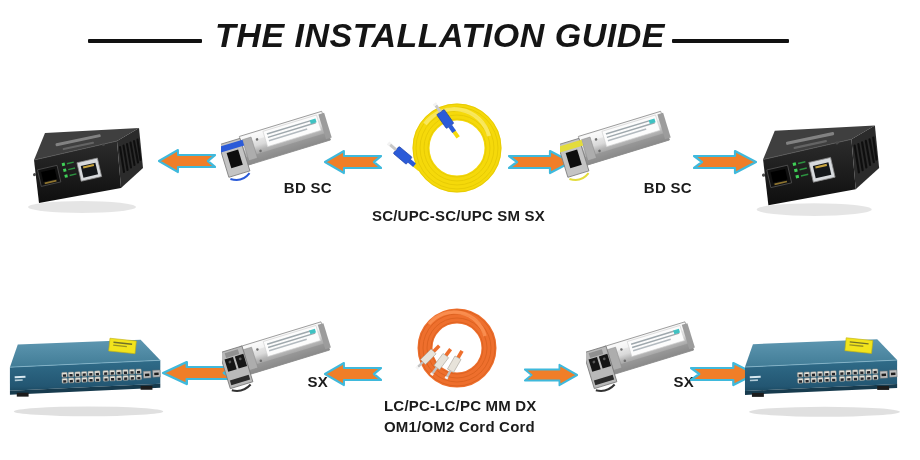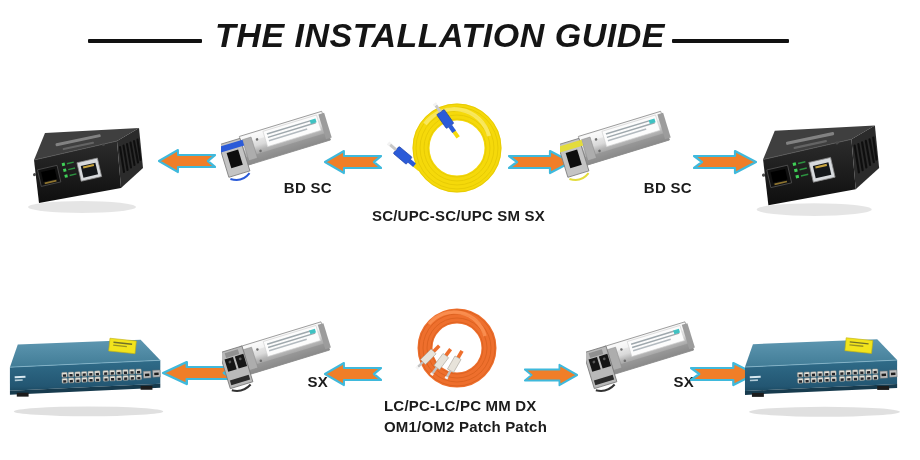--- a/index.html
+++ b/index.html
@@ -303,21 +303,21 @@
 
   <svg class="abs flip" style="left:324px;top:361px" width="58" height="26" viewBox="0 0 64 26" preserveAspectRatio="none">
       <use href="#arrowR"></use>
     </svg>
 
   <svg class="abs" style="left:385px;top:298px" width="140" height="115" viewBox="0 0 140 115">
       <use href="#cord-orange"></use>
     </svg>
   <div class="abs caption" style="left:384px;top:395px;line-height:21px;">
     <div>LC/PC-LC/PC MM DX</div>
-    <div>OM1/OM2 Patch Patch</div>
+    <div>OM1/OM2 Cord Cord</div>
   </div>
 
   <svg class="abs" style="left:524px;top:363px" width="54" height="24" viewBox="0 0 64 26" preserveAspectRatio="none">
       <use href="#arrowR"></use>
     </svg>
 
   <svg class="abs" style="left:586px;top:306px" width="118" height="95" viewBox="0 0 120 95">
       <use href="#sfp-sx"></use>
     </svg>
   <div class="abs devlabel" style="left:638px;top:373px;width:56px;">SX</div>

